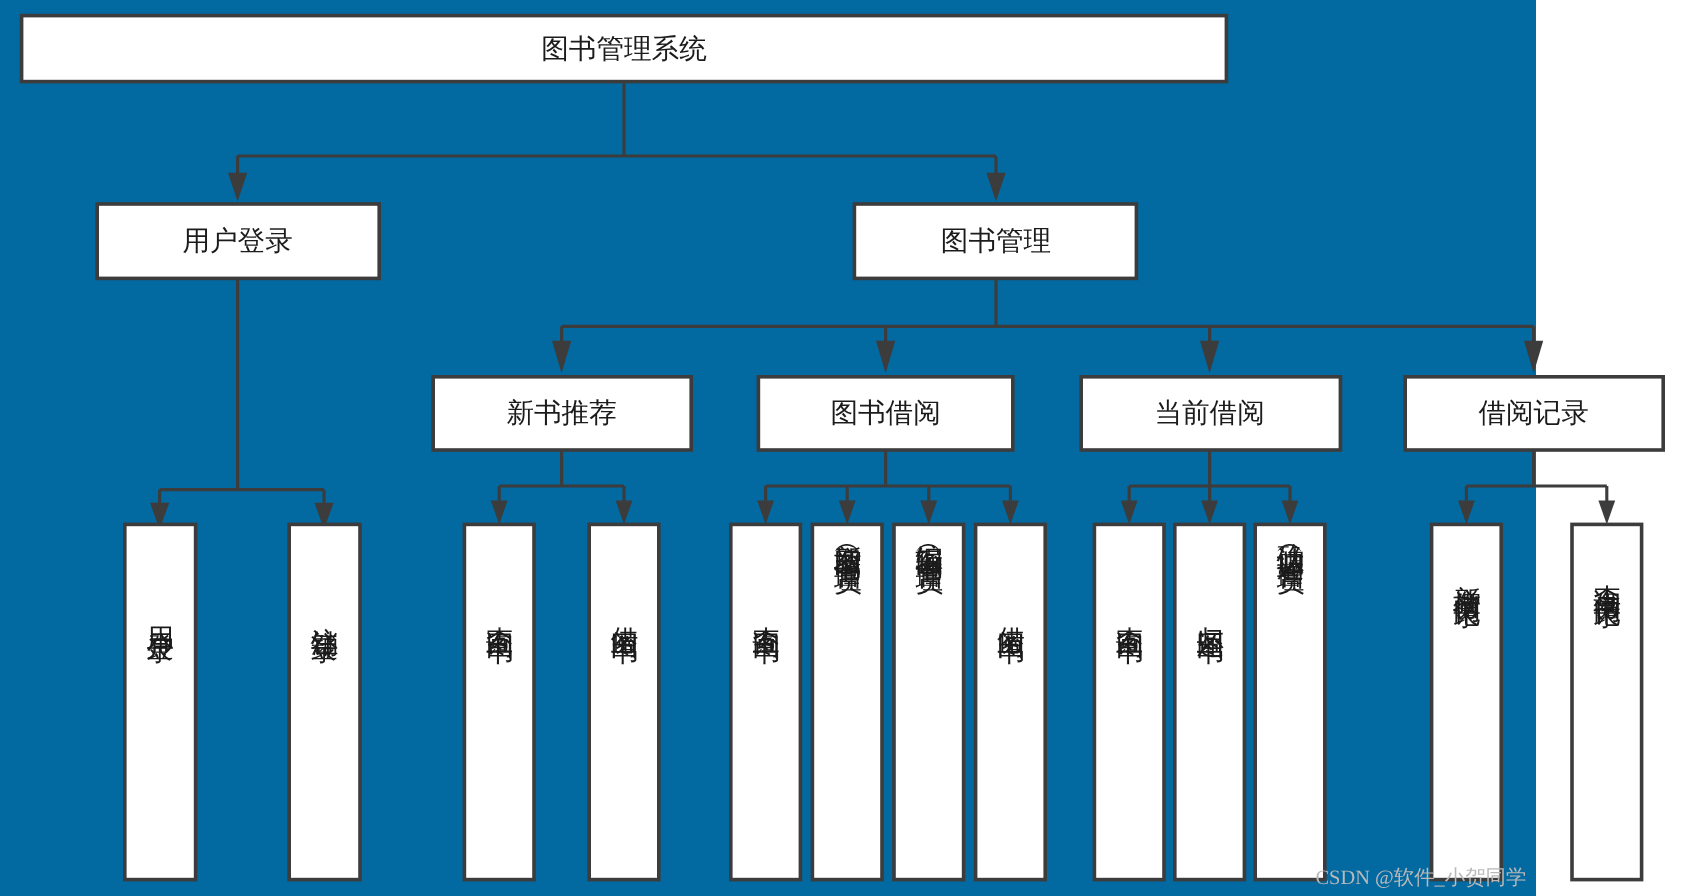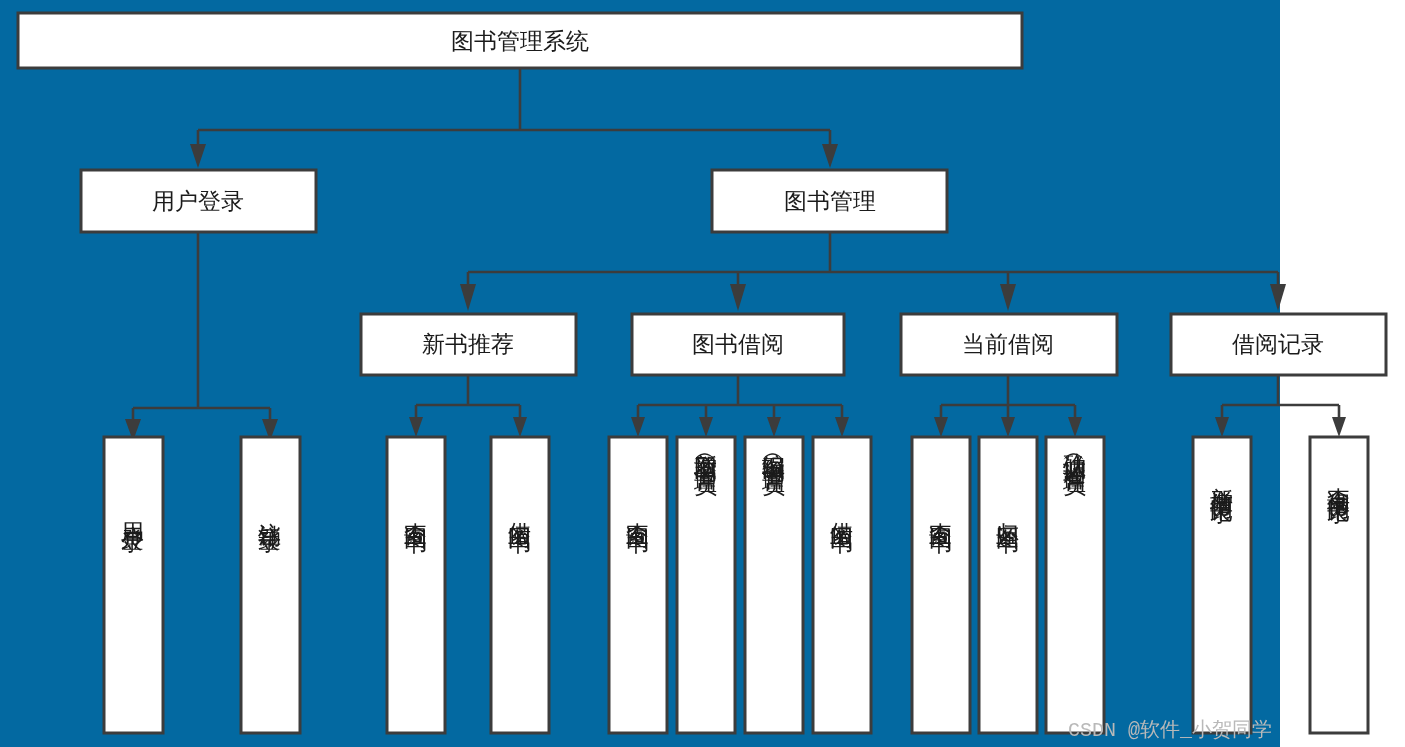--- a/index.html
+++ b/index.html
@@ -17,22 +17,22 @@
     font-family:"DejaVu Sans","Liberation Sans",sans-serif;
     fill:#1b1b1b;font-size:23px;text-anchor:middle;dominant-baseline:middle;
   }
   .leaf-label{
     font-family:"DejaVu Sans","Liberation Sans",sans-serif;
     fill:#1b1b1b;font-size:23px;text-anchor:middle;
     writing-mode:vertical-rl;glyph-orientation-vertical:0;letter-spacing:3px;
   }
   .watermark{
     position:absolute;right:8px;bottom:4px;
-    font-family:Liberation Mono, monospace;
-    font-size:20px;color:#b9b9b9;white-space:nowrap;user-select:none;
+    font-family:Liberation Serif, serif;
+    font-size:17px;color:#b9b9b9;white-space:nowrap;user-select:none;
   }
 </style>
 </head>
 <body>
 
 <div id="stage">
 
   <svg id="diagram" viewBox="0 0 1405 747">
 
     <g>

